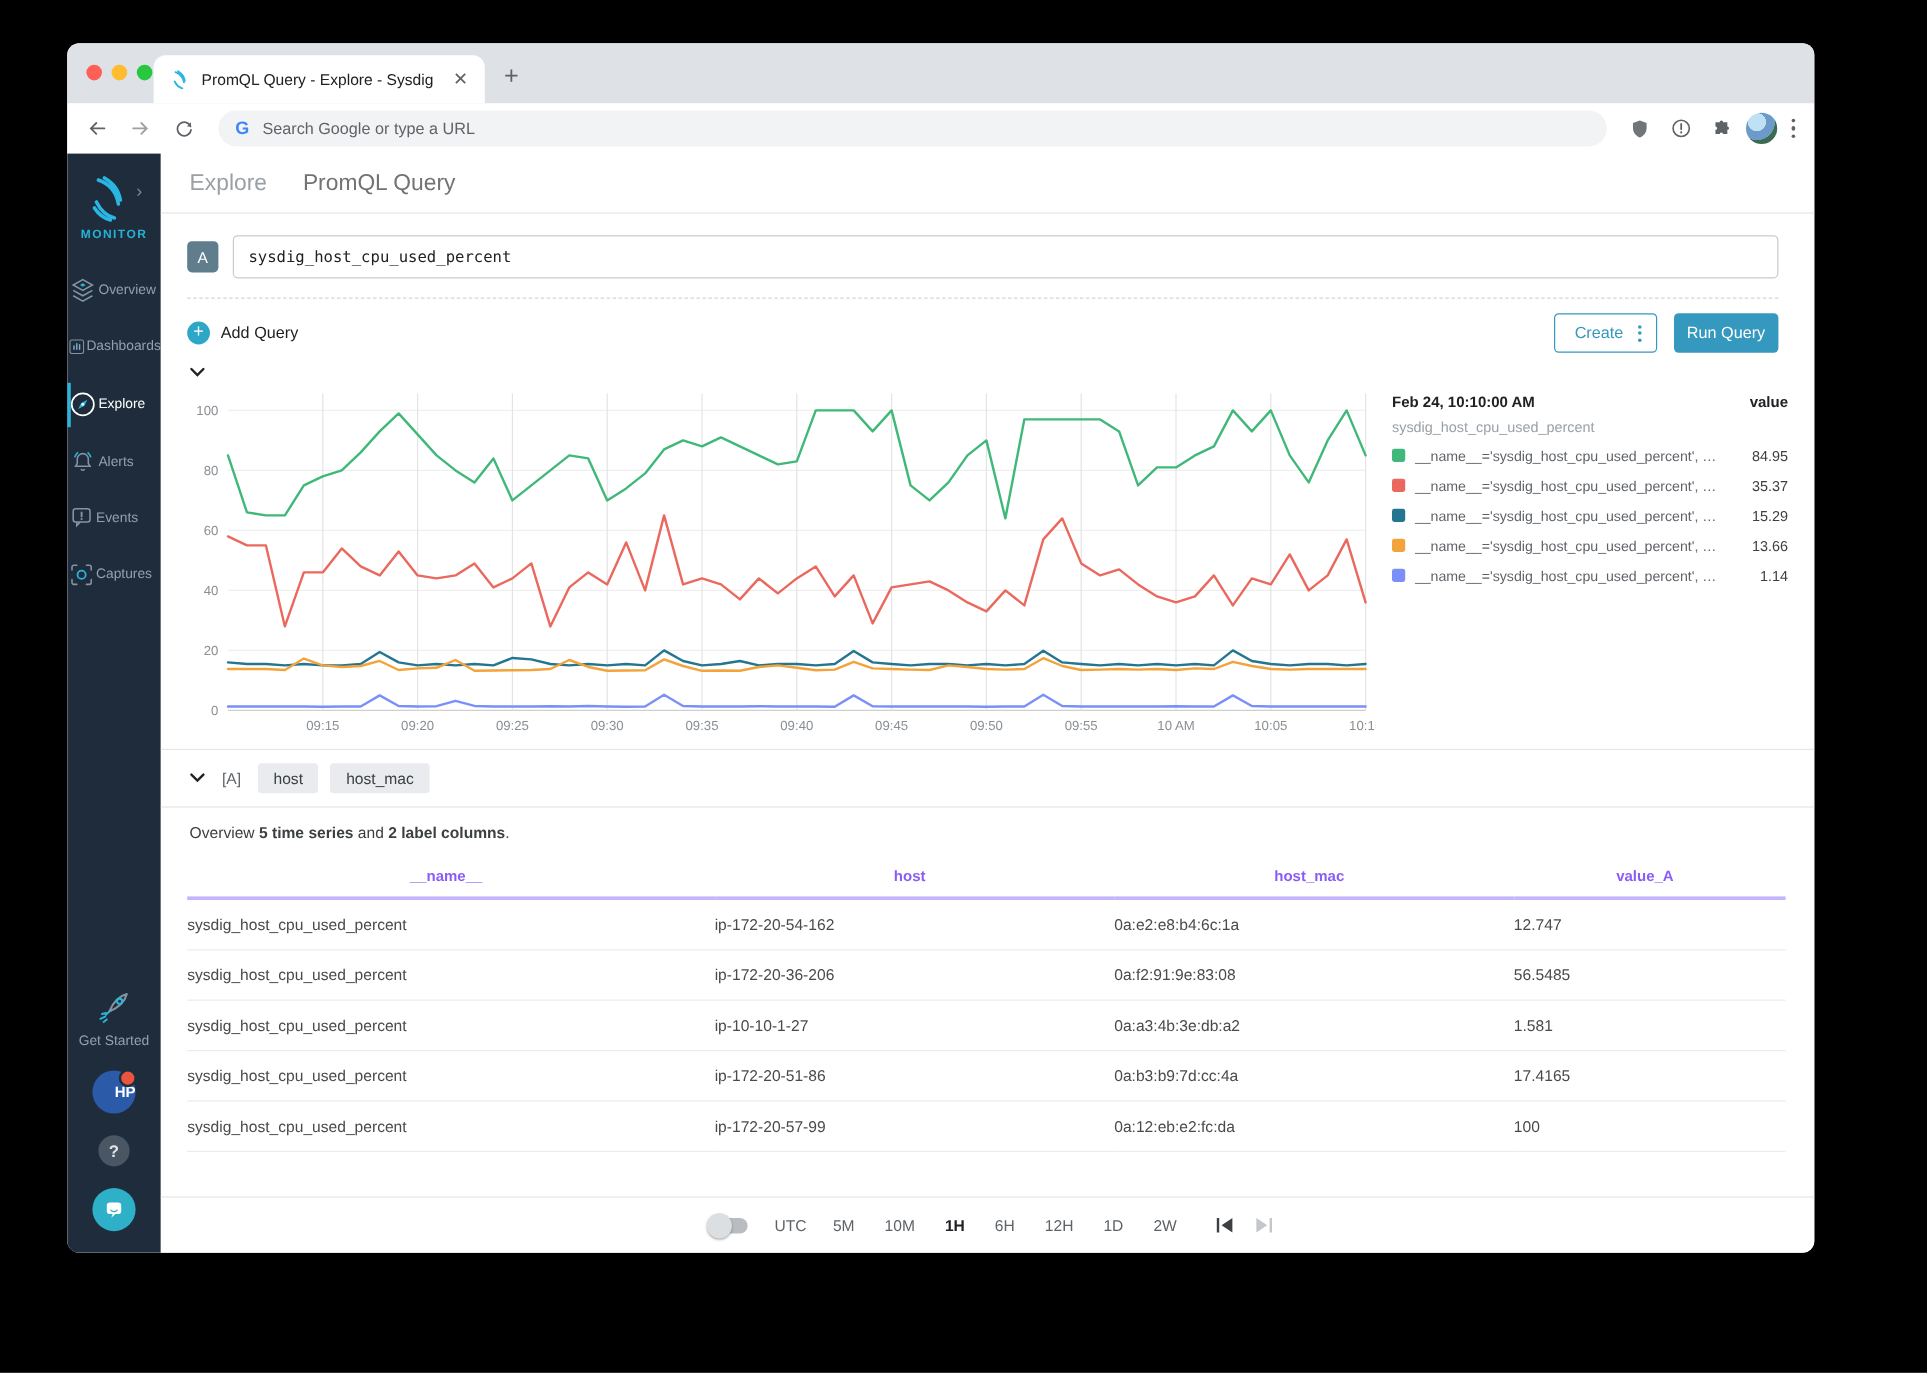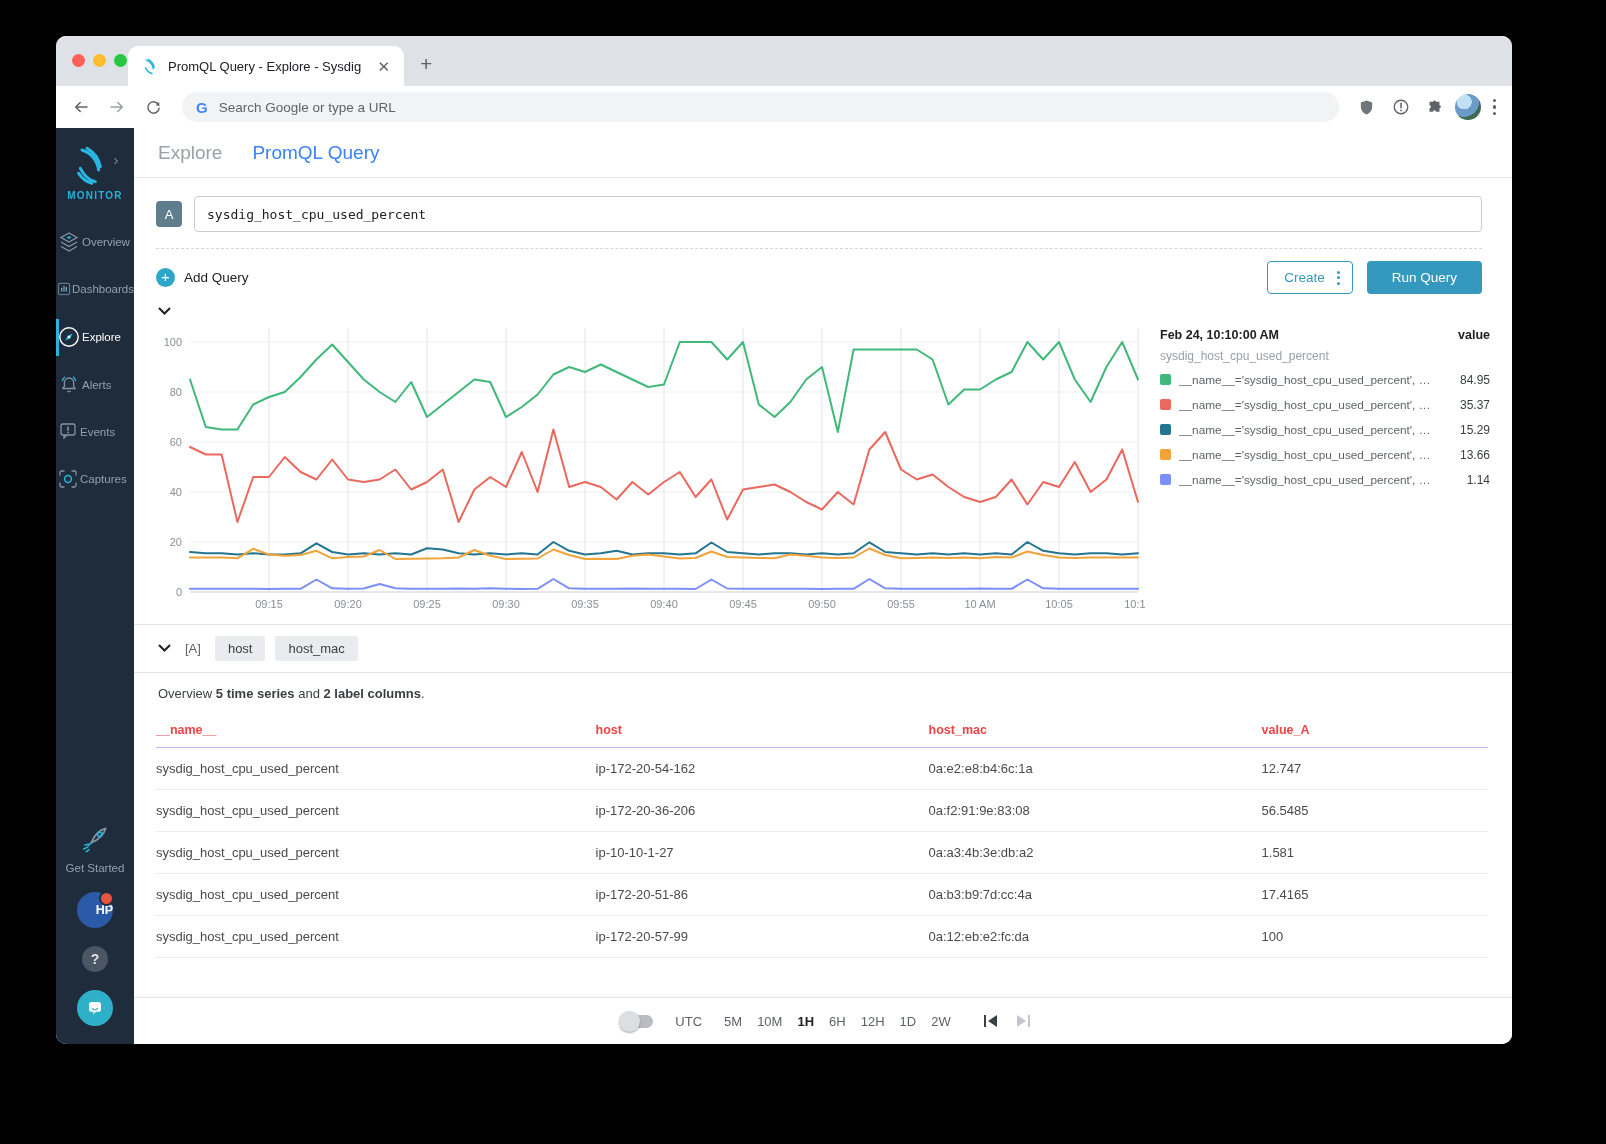--- a/index.html
+++ b/index.html
@@ -49,37 +49,37 @@
   .avatar-hp .dot{position:absolute;right:-1px;top:-1px;width:11px;height:11px;border-radius:50%;
                   background:#e8543f;border:2px solid #1e2c3b;}
   .help-circ{width:26px;height:26px;border-radius:50%;background:#4a5663;color:#dfe4e8;font-size:14px;
              font-weight:700;display:flex;align-items:center;justify-content:center;}
   .chat-circ{width:36px;height:36px;border-radius:50%;background:#2fb0c9;display:flex;align-items:center;justify-content:center;}
   
   .main{flex:1;display:flex;flex-direction:column;background:#fff;min-width:0;}
   .page-header{height:49px;flex:none;display:flex;align-items:center;gap:30px;padding:0 24px;
                border-bottom:1px solid #e6e6e6;}
   .bc-explore{font-size:19px;color:#9aa0a6;}
-  .page-title{font-size:19px;color:#3b82f6;}
+  .page-title{font-size:19px;color:#737373;}
   .query-row{display:flex;align-items:center;gap:12px;margin:18px 30px 0 22px;}
   .q-badge{width:26px;height:26px;flex:none;background:#5f7d8c;color:#fff;border-radius:4px;font-size:13px;
            display:flex;align-items:center;justify-content:center;}
   .q-input{flex:1;height:34px;border:1px solid #c8ccd0;border-radius:4px;padding:0 12px;
            font-family:"DejaVu Sans Mono",monospace;font-size:13px;color:#202124;outline:none;}
   .dashed{border-bottom:1px dashed #d4d6d9;margin:16px 30px 0 22px;}
   .actions-row{display:flex;align-items:center;margin:12px 30px 4px 22px;}
   .add-query{display:flex;align-items:center;gap:9px;font-size:13.5px;color:#202124;}
   .plus-circ{width:19px;height:19px;border-radius:50%;background:#2da6c7;color:#fff;font-size:15px;
              line-height:18px;text-align:center;font-weight:400;}
   .flex1{flex:1;}
   .btn{height:33px;border-radius:4px;font-size:13.5px;display:flex;align-items:center;font-family:inherit;}
   .btn-create{border:1px solid #3598be;color:#3598be;background:#fff;padding:0 12px 0 16px;gap:12px;}
   .btn-create .kdots{display:flex;flex-direction:column;gap:2.5px;}
   .btn-create .kdots i{width:3px;height:3px;border-radius:50%;background:#3598be;}
-  .btn-run{background:#3598be;color:#fff;border:none;padding:0 25px;margin-left:14px;}
+  .btn-run{background:#3598be;color:#fff;border:none;padding:0 11px;margin-left:14px;}
   .collapse1{margin:4px 0 0 24px;width:16px;}
   .chart-wrap{display:flex;margin:0 16px 0 8px;}
   .chart-svg{flex:none;}
   .gl-h{stroke:#efefef;stroke-width:1;}
   .gl-v{stroke:#e4e4e4;stroke-width:1;}
   .gl-base{stroke:#cfcfcf;stroke-width:1;}
   .tick-txt{font-size:11px;fill:#8a8f94;font-family:"Liberation Sans",sans-serif;}
   .legend{width:330px;flex:none;padding:8px 2px 0 14px;min-width:0;}
   .leg-head{display:flex;font-size:12.5px;color:#202124;font-weight:700;}
   .leg-metric{font-size:12px;color:#9aa0a6;margin:7px 0 4px;}
@@ -88,36 +88,36 @@
   .leg-label{flex:1;white-space:nowrap;overflow:hidden;text-overflow:ellipsis;}
   .leg-val{width:46px;text-align:right;color:#3c4043;font-size:12px;flex:none;}
   .scope-row{border-top:1px solid #e6e6e6;margin-top:12px;padding:11px 24px;display:flex;align-items:center;
              gap:14px;font-size:13px;color:#5f6368;}
   .chips{display:flex;gap:10px;}
   .chip{background:#e9ebee;border-radius:3px;padding:5px 13px;color:#3c4043;font-size:13px;}
   .summary{border-top:1px solid #e6e6e6;padding:13px 24px;font-size:13px;color:#3c4043;}
   .summary b{font-weight:700;}
   table.results{width:calc(100% - 46px);margin:0 24px 0 22px;border-collapse:collapse;
                 font-size:13px;color:#4a4a4a;}
-  table.results th{font-weight:700;color:#ef4444;text-align:left;padding:9px 8px 10px 0;
-                   border-bottom:1px solid #c4b5fd;font-size:12.5px;}
+  table.results th{font-weight:700;color:#8b5cf6;text-align:center;padding:9px 8px 10px 0;
+                   border-bottom:3px solid #c4b5fd;font-size:12.5px;}
   table.results td{padding:13px 8px 13px 0;border-bottom:1px solid #ececec;}
   table.results th:nth-child(1),table.results td:nth-child(1){width:33%;}
   table.results th:nth-child(2),table.results td:nth-child(2){width:25%;}
   table.results th:nth-child(3),table.results td:nth-child(3){width:25%;}
   .bottombar{margin-top:auto;border-top:1px solid #e6e6e6;height:46px;flex:none;display:flex;
              align-items:center;justify-content:center;gap:22px;font-size:13px;color:#3c4043;}
   .time-pill{background:#e9eaed;border-radius:4px;padding:8px 14px;display:flex;gap:8px;align-items:center;}
   .time-range{font-weight:700;color:#202124;}
   .time-detail{color:#5f6368;}
   .toggle{position:relative;width:32px;height:13px;background:#b9bdc2;border-radius:7px;margin-left:6px;}
   .toggle .knob{position:absolute;left:-2px;top:-4px;width:21px;height:21px;border-radius:50%;
                 background:#dcdfe2;box-shadow:0 1px 2px rgba(0,0,0,.35);}
   .utc{color:#5f6368;}
-  .presets{display:flex;gap:15px;color:#5f6368;justify-content:space-between;}
+  .presets{display:flex;gap:25px;color:#5f6368;justify-content:space-between;}
   .preset.active{color:#202124;font-weight:700;}
   .skips{display:flex;gap:16px;margin-left:10px;align-items:center;}
 </style>
 </head>
 <body>
 
 <div class="window">
 
   <div class="titlebar">
     <div class="lights">

